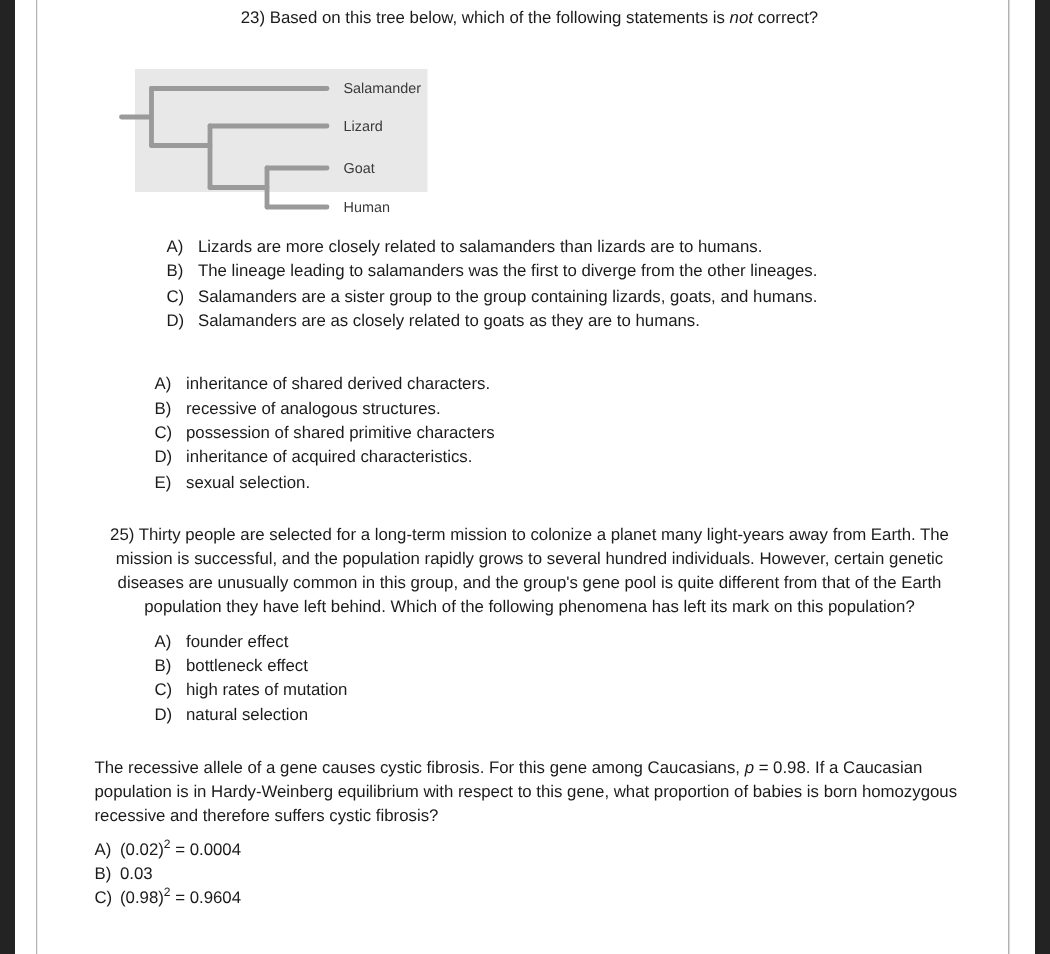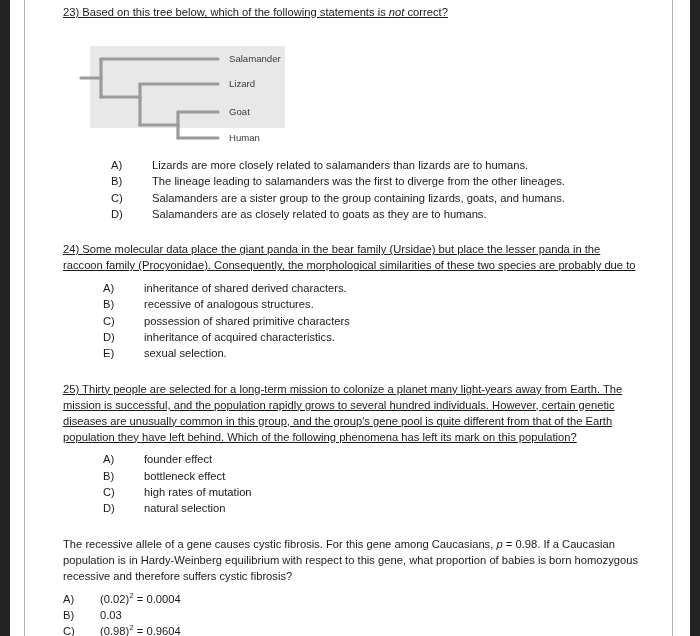--- a/index.html
+++ b/index.html
@@ -53,22 +53,21 @@
     left: 38px;
     top: 5px;
     width: 580px;
     color: #1b1b1b;
     font-size: 11.2px;
     line-height: 1.42;
   }
 
   .q-stem {
     margin: 0;
-    text-align: left;
-    text-decoration: underline;
+    text-align: center;
   }
   .q-block { margin-bottom: 0; }
 
   .spacer-23 { height: 8px; }
 
   
   .tree-figure {
     position: relative;
     width: 580px;
     height: 105px;
@@ -96,21 +95,21 @@
   ol.opts.indent-mid  { padding-left: 40px; }
   ol.opts.indent-none { padding-left: 0; }
 
   ol.opts li .lbl {
     flex: 0 0 auto;
     width: 21px;
   }
   ol.opts.indent-none li .lbl {
     width: 17px;
   }
-  ol.opts li .txt { flex: 1 1 auto; margin-left: 20px; }
+  ol.opts li .txt { flex: 1 1 auto; }
   .gap-lg { height: 20px; }
 
   .para { margin: 0; }
 
   em.ital { font-style: italic; }
 
   sup {
     font-size: 0.72em;
     vertical-align: super;
     line-height: 0;
@@ -179,21 +178,20 @@
         <li>
           <span class="lbl">D)</span>
           <span class="txt">Salamanders are as closely related to goats as they are to humans.</span>
         </li>
       </ol>
     </div>
 
     <div class="gap-lg"></div>
 
     <div class="q-block">
-      <p class="q-stem">24) Some molecular data place the giant panda in the bear family (Ursidae) but place the lesser panda in the raccoon family (Procyonidae). Consequently, the morphological similarities of these two species are probably due to</p>
       <ol class="opts indent-mid">
         <li>
           <span class="lbl">A)</span>
           <span class="txt">inheritance of shared derived characters.</span>
         </li>
         <li>
           <span class="lbl">B)</span>
           <span class="txt">recessive of analogous structures.</span>
         </li>
         <li>

